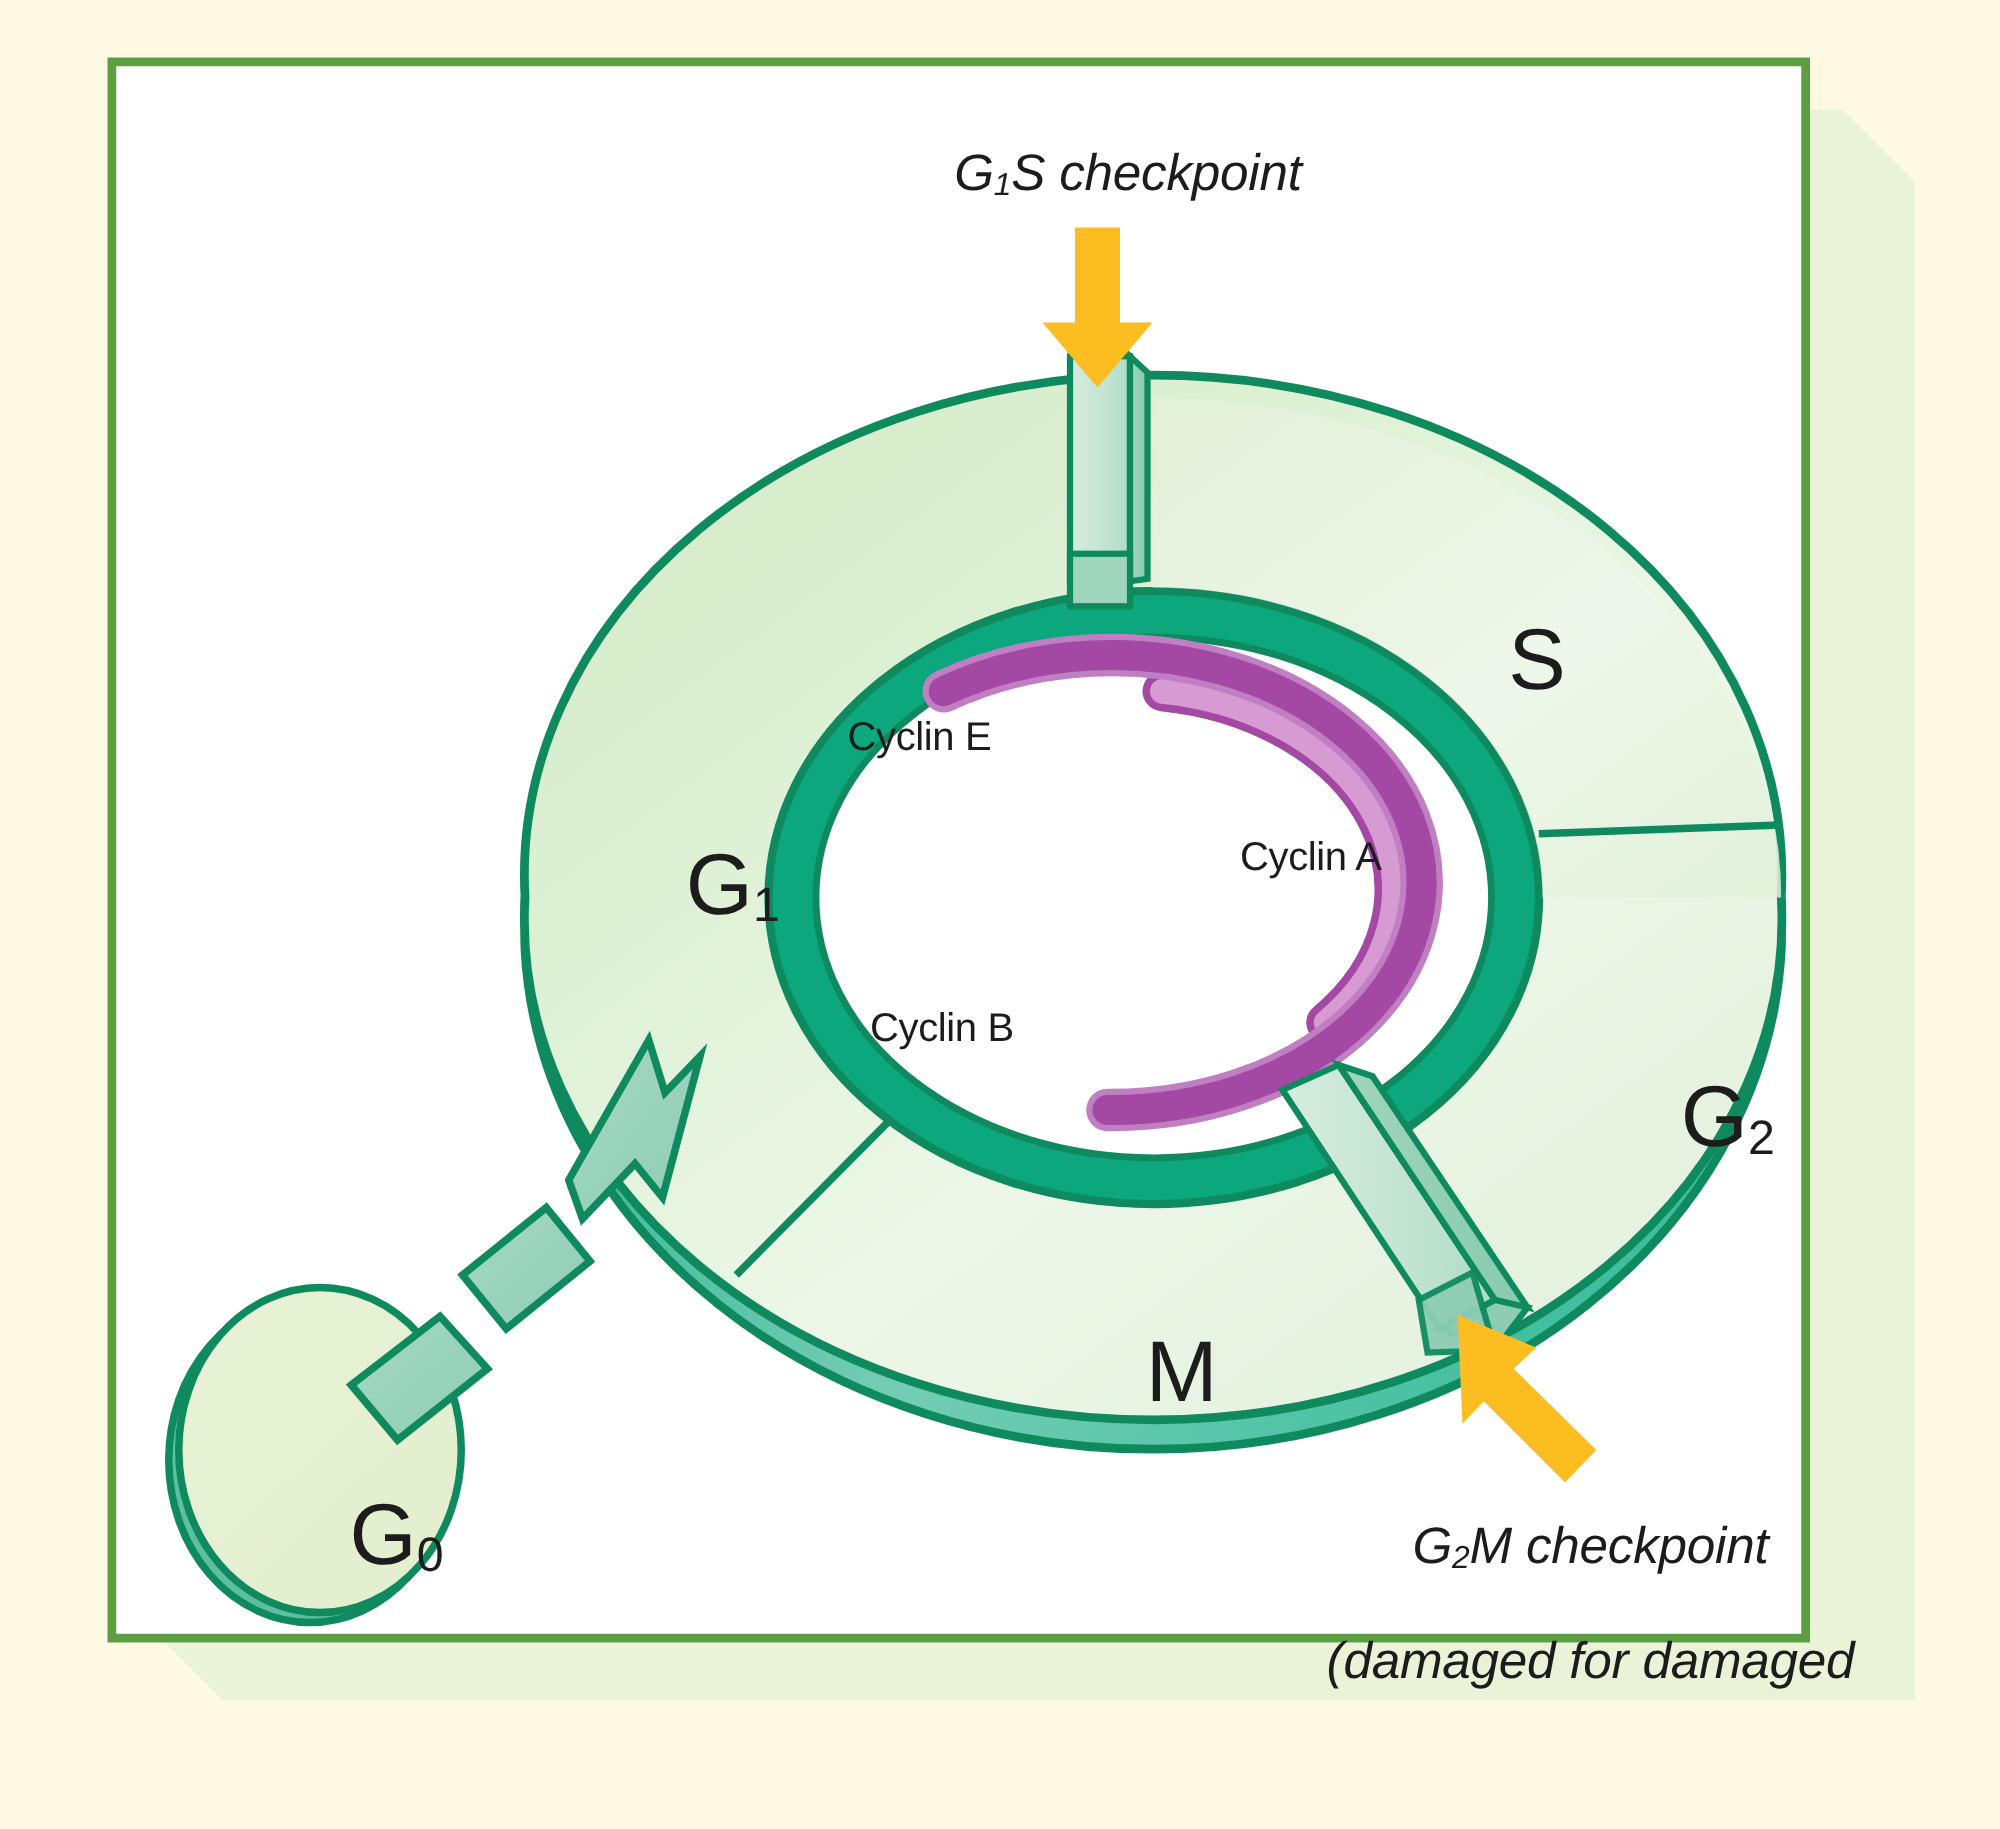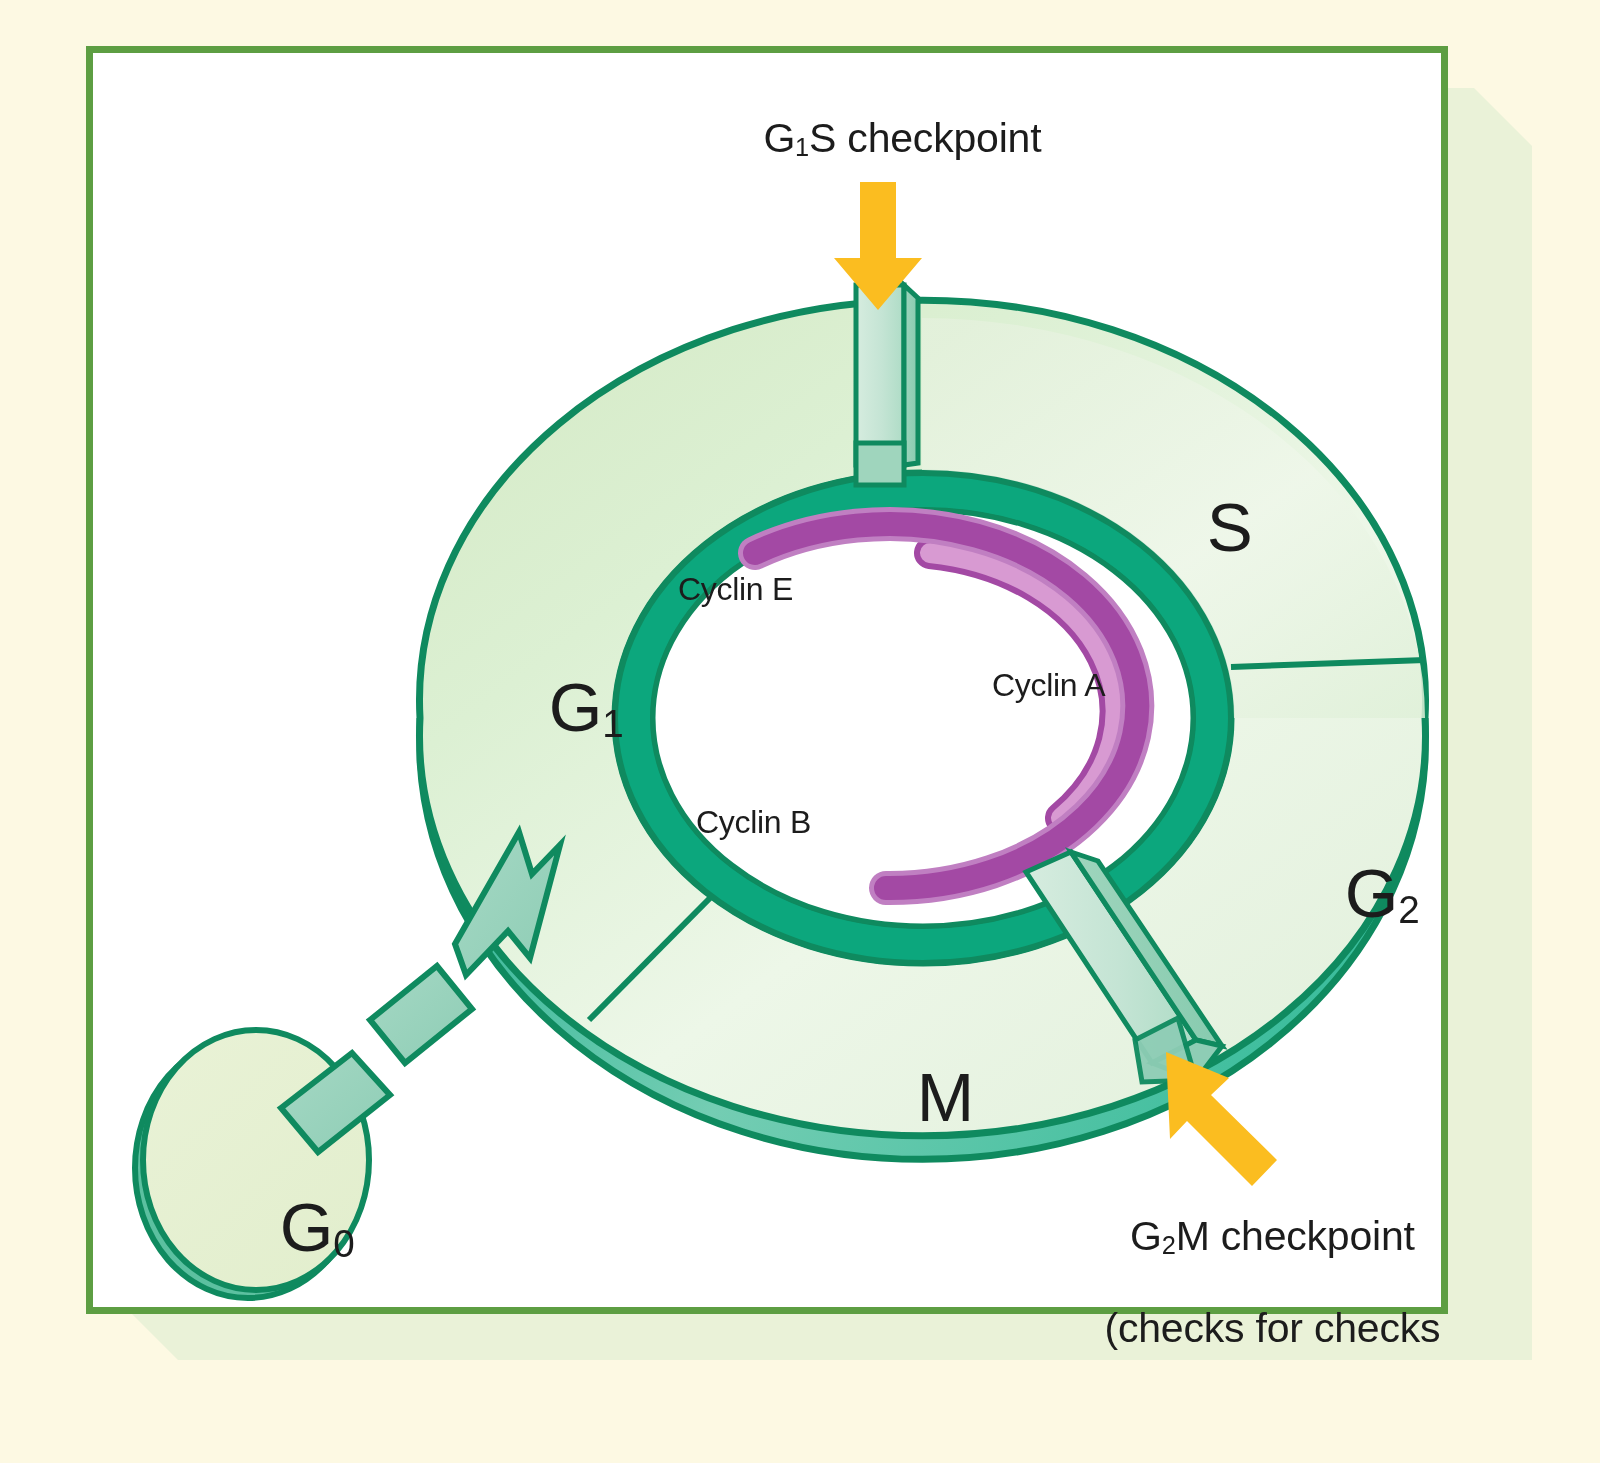--- a/index.html
+++ b/index.html
@@ -49,20 +49,21 @@
   .label {
     position: absolute;
     color: #1c1c1c;
     white-space: pre;
     line-height: 1.12;
   }
   .cp-label {
     font-size: 41px;
     text-align: center;
     letter-spacing: -0.2px;
+    font-style: italic;
   }
   .phase-label {
     font-size: 69px;
     letter-spacing: 0px;
   }
   .phase-label sub {
     font-size: 0.56em;
     vertical-align: baseline;
     position: relative;
     bottom: -0.16em;
@@ -221,21 +222,21 @@
     </g>
 
   </svg>
 
   <div class="label cp-label" style="left:630px; top:70px; width:500px;">
     <span><span>G</span><sub>1</sub><span>S checkpoint</span></span><br>
   </div>
 
   <div class="label cp-label" style="left:1000px; top:1168px; width:500px;">
     <span><span>G</span><sub>2</sub><span>M checkpoint</span></span><br>
-    <span>(checks for checks</span><br>
+    <span>(damaged for damaged</span><br>
   </div>
 
   <div class="label phase-label" style="left:472px; top:592px;">
     <span>G</span><sub>1</sub>
   </div>
 
   <div class="label phase-label" style="left:1130px; top:412px;">
     <span>S</span>
   </div>
 

